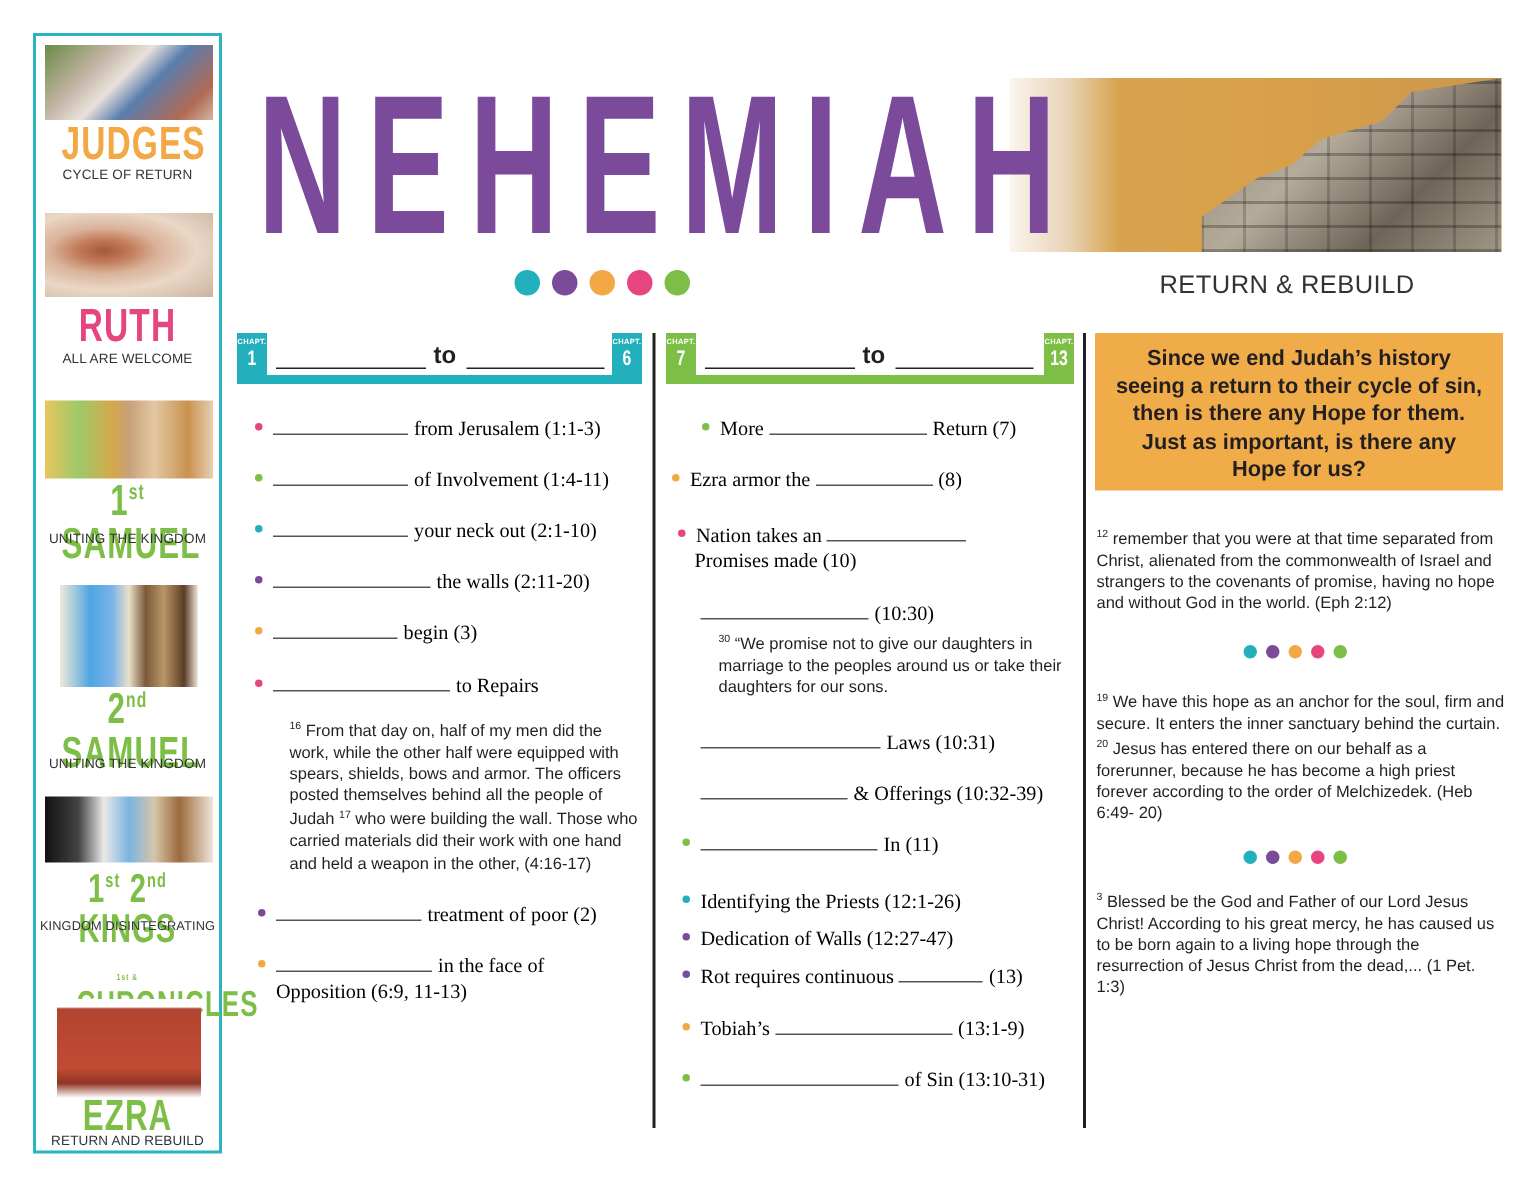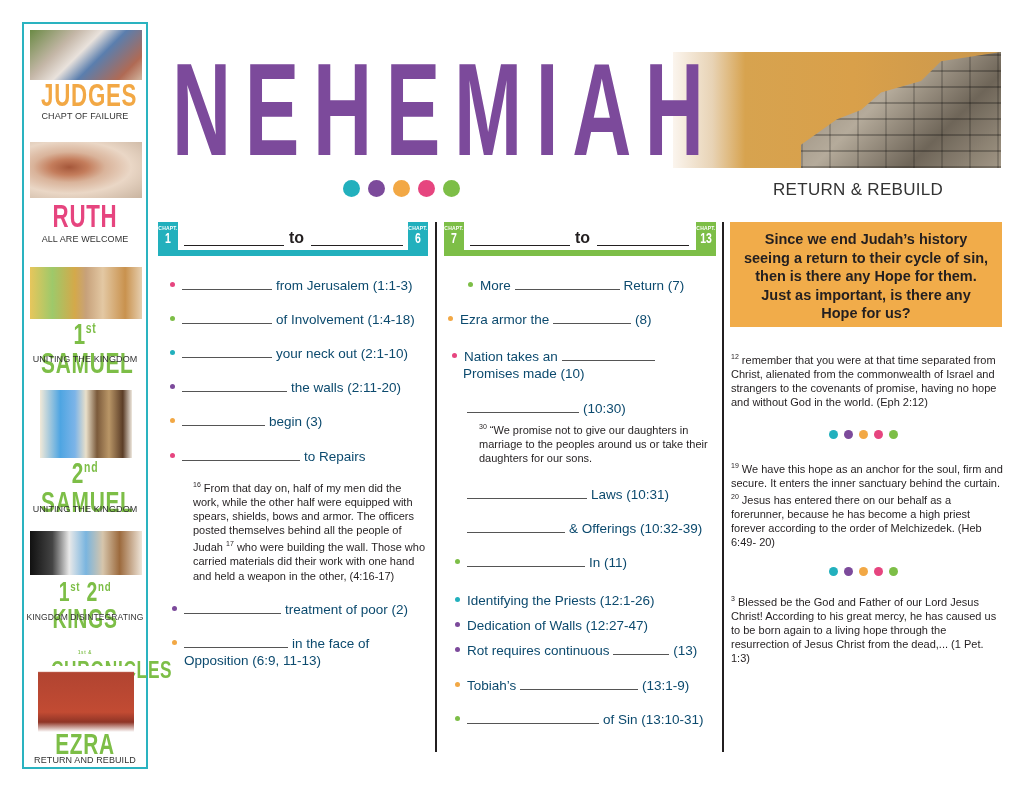--- a/index.html
+++ b/index.html
@@ -66,39 +66,39 @@
   .chap-box {
     position: absolute; top: 0; width: 20px; height: 34px; color: #fff; text-align: center;
   }
   .chap-box .lbl { font-size: 5px; font-weight: bold; display: block; padding-top: 3px; letter-spacing: 0.2px; }
   .chap-box .num { font-size: 14px; font-weight: bold; display: block; line-height: 14px; transform: scaleX(0.75); }
   .chap-blank { position: absolute; bottom: 10px; height: 1px; background: #231f20; }
   .chap-to { position: absolute; bottom: 9px; font-size: 16px; font-weight: bold; }
 
   
   .vline { position: absolute; width: 2px; background: #231f20; }
-  .item { position: absolute; font-size: 13.5px; line-height: 17px; color: #0c4a6e; white-space: nowrap; }
+  .item { position: absolute; font-size: 13.5px; line-height: 17px; color: #000000; white-space: nowrap; font-family: Liberation Serif, serif; }
   .bullet { display: inline-block; width: 5px; height: 5px; border-radius: 50%; margin-right: 7px; vertical-align: middle; position: relative; top: -2px; }
   .blank { display: inline-block; border-bottom: 1px solid #555; height: 12px; vertical-align: baseline; margin-right: 4px; }
   .quote { position: absolute; font-size: 11px; line-height: 14.2px; color: #231f20; }
   .quote sup { font-size: 7px; }
 
   .callout {
     position: absolute; left: 730px; top: 222px; width: 272px; height: 105px;
     background: #f1ac4a; text-align: center; padding: 8px 12px;
     font-size: 14.5px; font-weight: bold; line-height: 18.5px; color: #231f20;
   }
 </style>
 </head>
 <body>
 
 <div class="sidebar">
   <div class="sb-img img-baseball" style="top:6px;height:50px;"></div>
   <div class="sb-title" style="top:56px;font-size:31px;color:#f2a845;">JUDGES</div>
-  <div class="sb-sub" style="top:87px;">CHAPT OF FAILURE</div>
+  <div class="sb-sub" style="top:87px;">CYCLE OF RETURN</div>
 
   <div class="sb-img img-hands" style="top:118px;height:56px;"></div>
   <div class="sb-title" style="top:177px;font-size:31px;color:#e6457f;">RUTH</div>
   <div class="sb-sub" style="top:210px;">ALL ARE WELCOME</div>
 
   <div class="sb-img img-map1" style="top:243px;height:52px;"></div>
   <div class="sb-title" style="top:296px;font-size:29px;color:#7dbe47;"><span>1</span><sup>st</sup> <span>SAMUEL</span></div>
   <div class="sb-sub" style="top:330px;">UNITING THE KINGDOM</div>
 
   <div class="sb-img img-map2" style="top:366px;height:68px;left:16px;width:92px;"></div>
@@ -139,21 +139,21 @@
   <div class="chap-blank" style="left:26px;width:100px;"></div>
   <div class="chap-to" style="left:131px;">to</div>
   <div class="chap-blank" style="left:153px;width:92px;"></div>
   <div class="chap-box" style="right:0;background:#22b0bd;">
     <span class="lbl">CHAPT.</span>
     <span class="num">6</span>
   </div>
 </div>
 
 <div class="item" style="left:170px;top:277px;"><span class="bullet" style="background:#e6457f;"></span><span class="blank" style="width:90px;"></span><span>from Jerusalem (1:1-3)</span></div>
-<div class="item" style="left:170px;top:311px;"><span class="bullet" style="background:#7dbe47;"></span><span class="blank" style="width:90px;"></span><span>of Involvement (1:4-18)</span></div>
+<div class="item" style="left:170px;top:311px;"><span class="bullet" style="background:#7dbe47;"></span><span class="blank" style="width:90px;"></span><span>of Involvement (1:4-11)</span></div>
 <div class="item" style="left:170px;top:345px;"><span class="bullet" style="background:#22b0bd;"></span><span class="blank" style="width:90px;"></span><span>your neck out (2:1-10)</span></div>
 <div class="item" style="left:170px;top:379px;"><span class="bullet" style="background:#7c4a9b;"></span><span class="blank" style="width:105px;"></span><span>the walls (2:11-20)</span></div>
 <div class="item" style="left:170px;top:413px;"><span class="bullet" style="background:#f2a845;"></span><span class="blank" style="width:83px;"></span><span>begin (3)</span></div>
 <div class="item" style="left:170px;top:448px;"><span class="bullet" style="background:#e6457f;"></span><span class="blank" style="width:118px;"></span><span>to Repairs</span></div>
 
 <div class="quote" style="left:193px;top:478px;width:232px;"><sup>16</sup><span> From that day on, half of my men did the work, while the other half were equipped with spears, shields, bows and armor. The officers posted themselves behind all the people of Judah </span><sup>17</sup><span> who were building the wall. Those who carried materials did their work with one hand and held a weapon in the other, (4:16-17)</span></div>
 
 <div class="item" style="left:172px;top:601px;"><span class="bullet" style="background:#7c4a9b;"></span><span class="blank" style="width:97px;"></span><span>treatment of poor (2)</span></div>
 <div class="item" style="left:172px;top:635px;"><span class="bullet" style="background:#f2a845;"></span><span class="blank" style="width:104px;"></span><span>in the face of</span><br><span style="padding-left:12px;">Opposition (6:9, 11-13)</span></div>
 

